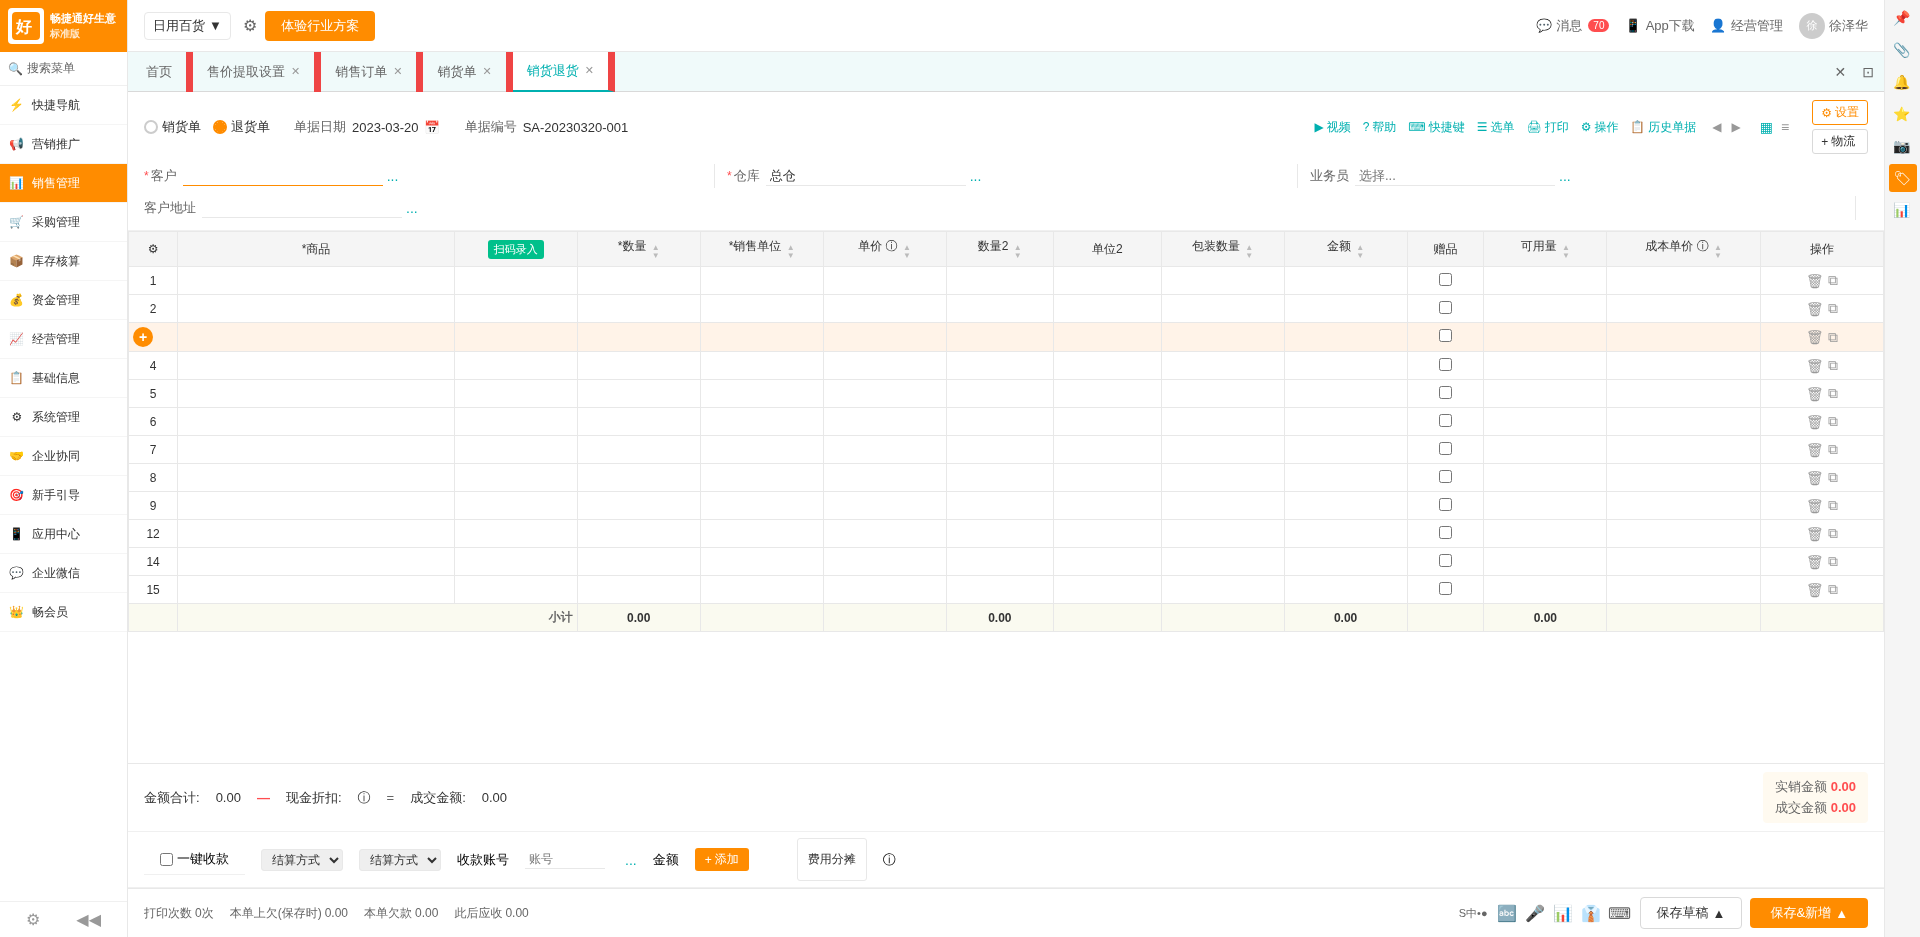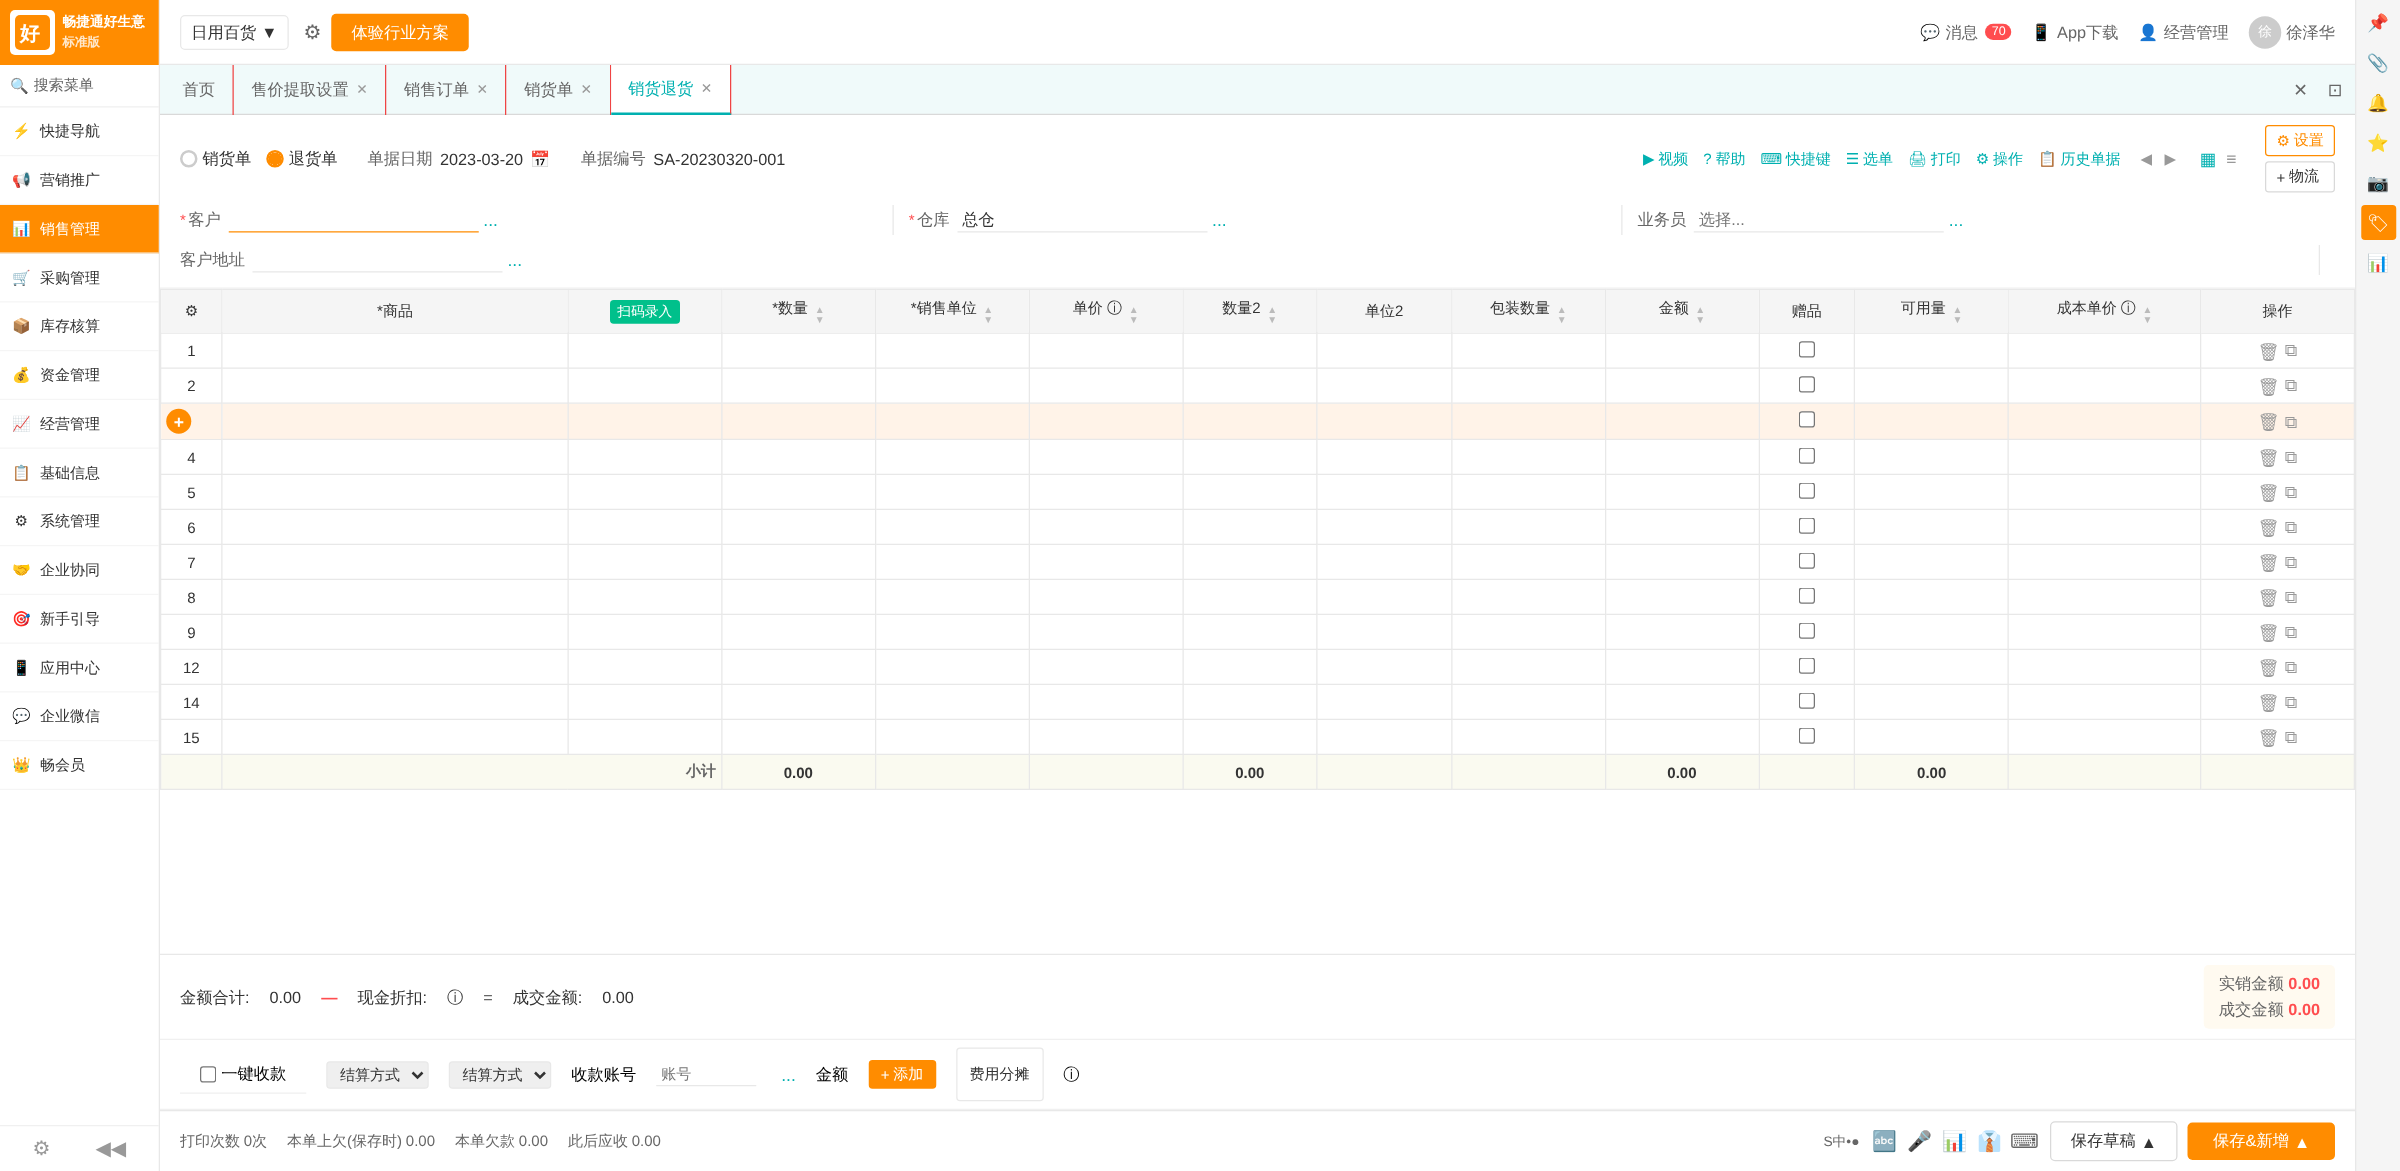--- a/index.html
+++ b/index.html
@@ -26,21 +26,21 @@
     .topbar-dropdown { display: flex; align-items: center; gap: 4px; font-size: 13px; color: #333; cursor: pointer; padding: 4px 8px; border: 1px solid #e8e8e8; border-radius: 4px; }
     .topbar-gear { cursor: pointer; color: #666; font-size: 16px; margin-left: 4px; }
     .topbar-trial-btn { background: #ff8c00; color: white; border: none; padding: 6px 16px; border-radius: 4px; cursor: pointer; font-size: 13px; }
     .topbar-right { display: flex; align-items: center; gap: 16px; color: #666; font-size: 13px; }
     .topbar-right-item { display: flex; align-items: center; gap: 4px; cursor: pointer; }
     .notification-badge { background: #ff4d4f; color: white; border-radius: 10px; font-size: 10px; padding: 1px 5px; margin-left: 2px; }
     .avatar { width: 26px; height: 26px; border-radius: 50%; background: #ccc; display: flex; align-items: center; justify-content: center; font-size: 11px; color: white; }
 
     
     .tabbar { background: #f0fafa; border-bottom: 1px solid #d9d9d9; display: flex; align-items: center; flex-shrink: 0; height: 40px; padding: 0 4px; }
-    .tab { display: flex; align-items: center; padding: 0 14px; height: 40px; cursor: pointer; font-size: 13px; color: #666; border-right: 1px solid #ef4444; gap: 4px; white-space: nowrap; }
+    .tab { display: flex; align-items: center; padding: 0 14px; height: 40px; cursor: pointer; font-size: 13px; color: #666; border-right: 7px solid #ef4444; gap: 4px; white-space: nowrap; }
     .tab.active { background: #fff; color: #00b0b0; border-bottom: 2px solid #00b0b0; font-weight: 500; }
     .tab .close-x { color: #999; font-size: 11px; margin-left: 2px; }
     .tabbar-actions { margin-left: auto; display: flex; gap: 4px; }
     .tabbar-action-btn { cursor: pointer; color: #666; font-size: 14px; padding: 2px 6px; }
 
     
     .page-content { flex: 1; overflow: hidden; display: flex; flex-direction: column; background: #fff; }
 
     
     .form-header { padding: 8px 16px; border-bottom: 1px solid #f0f0f0; flex-shrink: 0; }
@@ -85,21 +85,21 @@
     
     .footer-area { flex-shrink: 0; border-top: 1px solid #e8e8e8; background: #fff; }
     .footer-row1 { display: flex; align-items: center; padding: 8px 16px; gap: 16px; font-size: 13px; color: #333; border-bottom: 1px solid #f0f0f0; }
     .footer-row1 .dash { color: #ff4d4f; font-weight: bold; }
     .footer-row1 .eq { color: #666; }
     .footer-row2 { display: flex; align-items: center; padding: 6px 16px; gap: 16px; font-size: 13px; border-bottom: 1px solid #f0f0f0; }
     .footer-row2 .checkbox-label { display: flex; align-items: center; gap: 4px; }
     .footer-select { border: 1px solid #e8e8e8; border-radius: 3px; padding: 2px 6px; font-size: 12px; color: #333; }
     .footer-field-input { border: none; border-bottom: 1px solid #e8e8e8; padding: 2px 4px; font-size: 12px; width: 80px; outline: none; }
     .add-btn { background: #ff8c00; color: white; border: none; padding: 3px 10px; border-radius: 3px; cursor: pointer; font-size: 12px; display: flex; align-items: center; gap: 3px; }
-    .split-btn { border: 1px solid #e8e8e8; background: white; padding: 12px 10px; border-radius: 3px; cursor: pointer; font-size: 12px; color: #333; }
+    .split-btn { border: 1px solid #e8e8e8; background: white; padding: 12px 10px; border-radius: 3px; cursor: pointer; font-size: 12px; color: #333; margin-left: 32px; }
     .summary-label { color: #666; }
     .summary-value { color: #ff4d4f; font-weight: bold; min-width: 60px; text-align: right; }
 
     
     .bottom-bar { display: flex; align-items: center; justify-content: space-between; padding: 8px 16px; border-top: 1px solid #e8e8e8; background: #fff; flex-shrink: 0; }
     .bottom-info { display: flex; align-items: center; gap: 16px; font-size: 12px; color: #666; }
     .bottom-info span { display: flex; align-items: center; gap: 3px; }
     .bottom-toolbar { display: flex; align-items: center; gap: 8px; }
     .toolbar-icon { width: 24px; height: 24px; display: flex; align-items: center; justify-content: center; cursor: pointer; color: #666; font-size: 16px; }
     .save-draft-btn { background: white; border: 1px solid #d9d9d9; color: #333; padding: 6px 16px; border-radius: 4px; cursor: pointer; font-size: 13px; display: flex; align-items: center; gap: 4px; }

